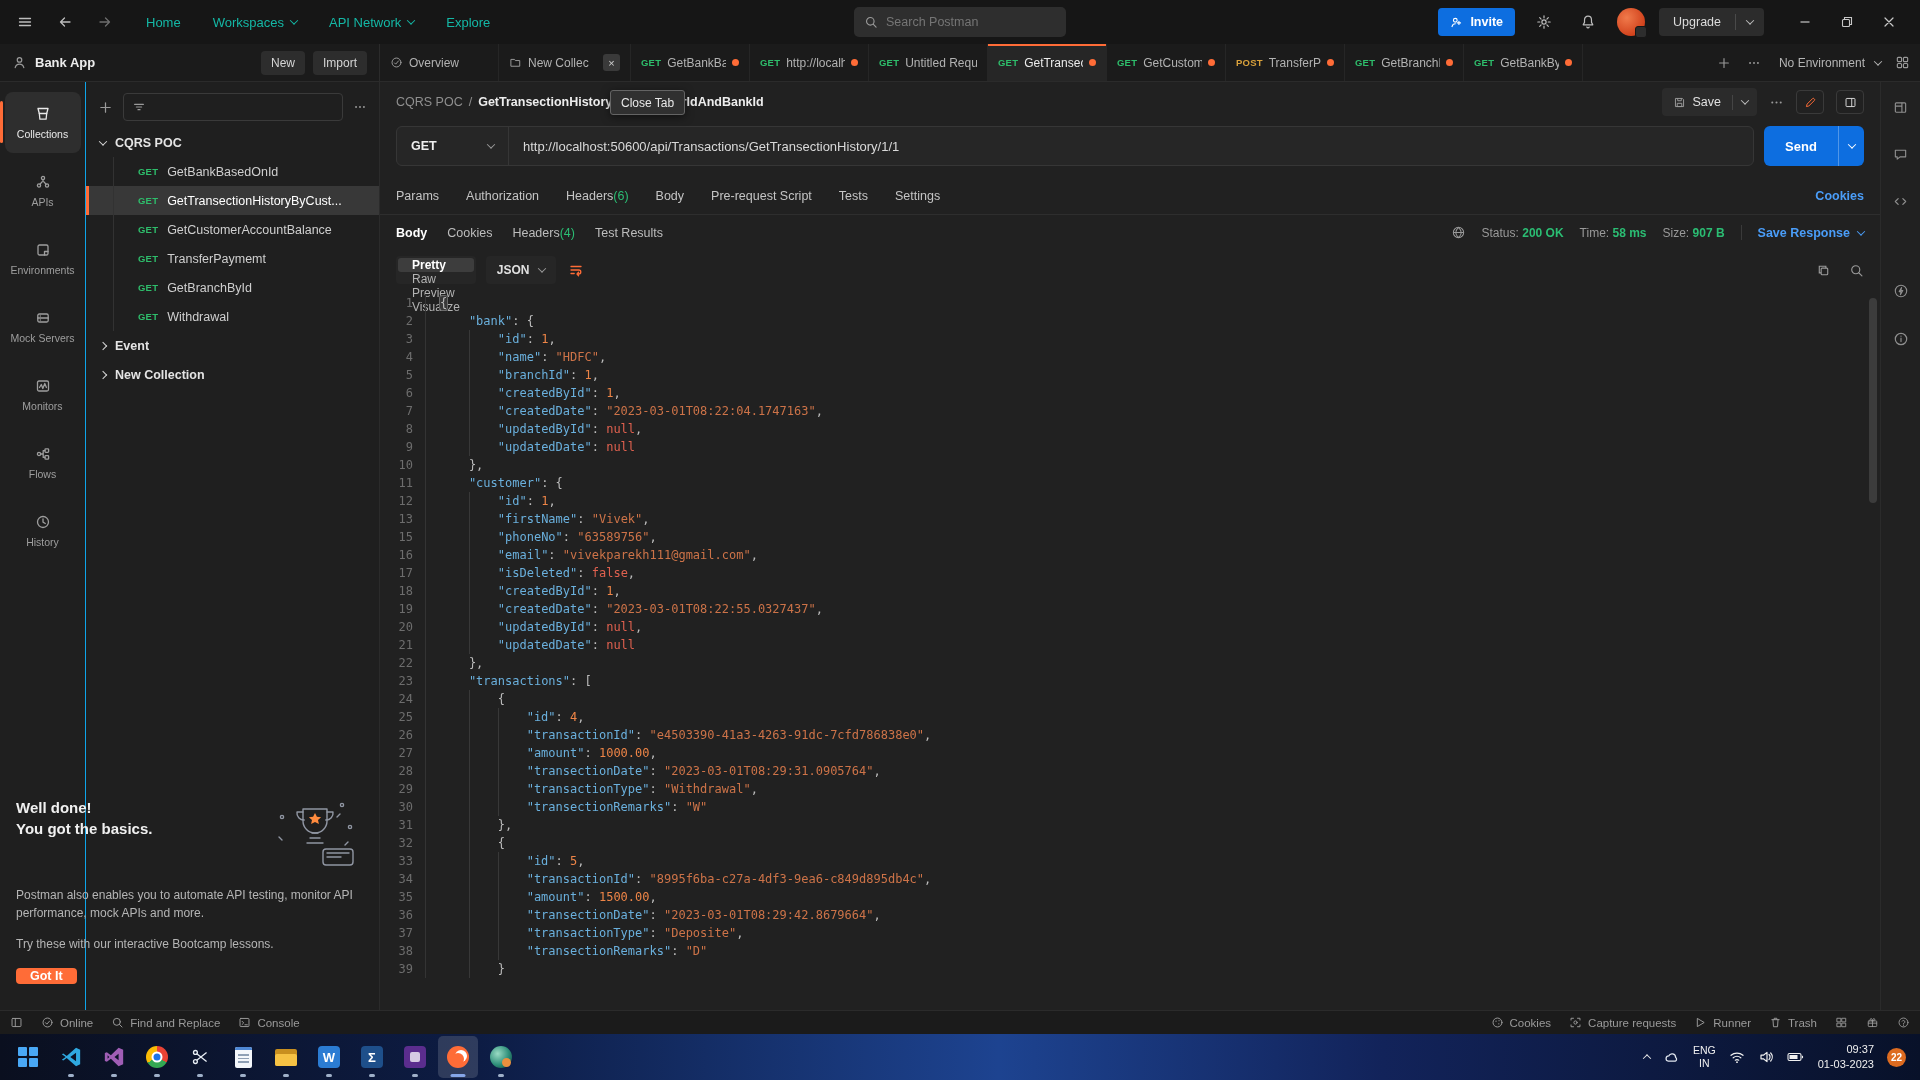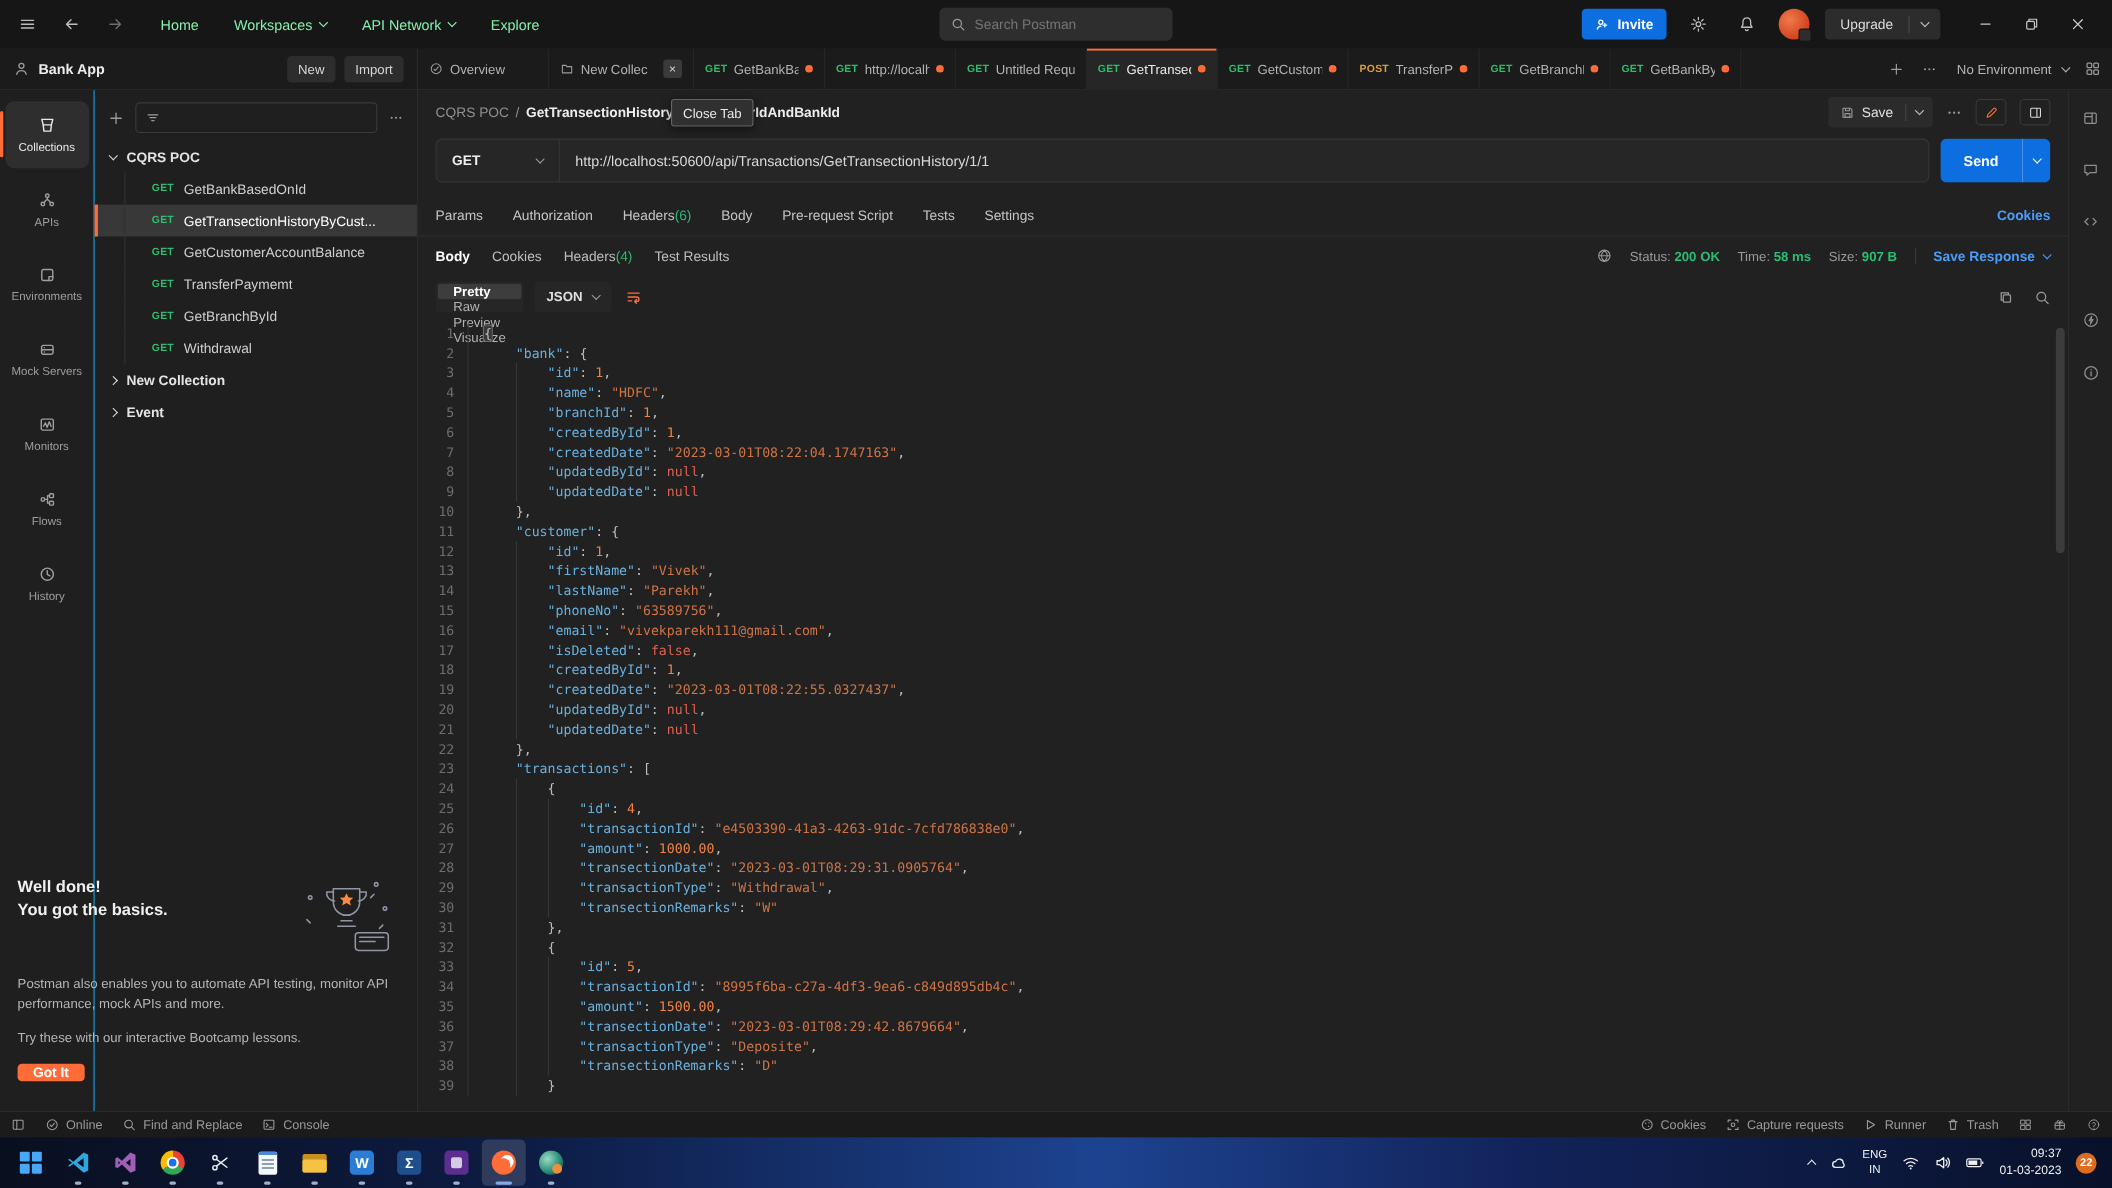--- a/index.html
+++ b/index.html
@@ -8,21 +8,21 @@
   .app { position:relative; width:1920px; height:1080px; overflow:hidden; background:#212121; display:flex; flex-direction:column; color:#d8d8d8; }
   svg { display:block; }
   .ic { display:inline-flex; align-items:center; justify-content:center; color:#9a9a9a; }
 
   
   .topbar { height:44px; flex:none; background:#161616; display:flex; align-items:center; padding:0 10px; position:relative; }
   .tb-left { display:flex; align-items:center; gap:10px; }
   .tb-btn { width:30px; height:30px; display:flex; align-items:center; justify-content:center; color:#bdbdbd; border-radius:4px; }
   .tb-btn.dim { color:#6e6e6e; }
   .nav { display:flex; align-items:center; margin-left:14px; gap:8px; }
-  .nav-item { display:flex; align-items:center; gap:7px; padding:6px 12px; font-size:13px; color:#86efac; border-radius:4px; }
+  .nav-item { display:flex; align-items:center; gap:7px; padding:6px 12px; font-size:13px; color:#14b8a6; border-radius:4px; }
   .chev { width:6px; height:6px; border-right:1.4px solid currentColor; border-bottom:1.4px solid currentColor; display:inline-block; }
   .chev.down { transform:rotate(45deg) translate(-1px,-1px); }
   .chev.right { transform:rotate(-45deg); }
   .chev.up { transform:rotate(-135deg) translate(-1px,-1px); }
   .search-box { position:absolute; left:50%; top:7px; transform:translateX(-50%); width:212px; height:30px; background:#2e2e2e; border-radius:5px; display:flex; align-items:center; gap:8px; padding:0 10px; }
   .search-box input { background:transparent; border:0; outline:0; color:#a5a5a5; font-size:12.5px; width:150px; font-family:inherit; }
   .tb-right { margin-left:auto; display:flex; align-items:center; gap:14px; }
   .invite-btn { height:28px; background:var(--blue,#0d6ee0); border-radius:4px; color:#fff; display:flex; align-items:center; gap:7px; padding:0 12px; font-size:12.5px; font-weight:600; }
   .avatar { width:28px; height:28px; border-radius:50%; background:radial-gradient(circle at 35% 35%, #f07a4b, #d2431d 70%); position:relative; }
   .avatar::after { content:""; position:absolute; right:-2px; bottom:-2px; width:10px; height:10px; border-radius:3px; background:#2d2d2d; border:1.5px solid #161616; }
@@ -490,25 +490,25 @@
             <div class="trow request">
               <span class="tmethod m-GET">GET</span>
               <span class="rlabel">GetBranchById</span>
             </div>
             <div class="trow request">
               <span class="tmethod m-GET">GET</span>
               <span class="rlabel">Withdrawal</span>
             </div>
             <div class="trow folder">
               <i class="chev right"></i>
-              <span class="flabel">New Collection</span>
+              <span class="flabel">Event</span>
             </div>
             <div class="trow folder">
               <i class="chev right"></i>
-              <span class="flabel">Event</span>
+              <span class="flabel">New Collection</span>
             </div>
           </div>
       </div>
 
       <div class="promo">
         <div class="promo-head">
           <div>
             <div class="promo-title">Well done!</div>
             <div class="promo-title">You got the basics.</div>
           </div>
@@ -711,24 +711,20 @@
             </div>
             <div class="cl">
               <span class="ln">12</span>
               <span class="lc"><span class="ind"></span><span class="ind g"></span><span class="tok-key">"id"</span><span class="tok-punc">:</span><span class="tok-punc"> </span><span class="tok-num">1</span><span class="tok-punc">,</span></span>
             </div>
             <div class="cl">
               <span class="ln">13</span>
               <span class="lc"><span class="ind"></span><span class="ind g"></span><span class="tok-key">"firstName"</span><span class="tok-punc">:</span><span class="tok-punc"> </span><span class="tok-str">"Vivek"</span><span class="tok-punc">,</span></span>
             </div>
             <div class="cl">
-              <span class="ln">14</span>
-              <span class="lc"><span class="ind"></span><span class="ind g"></span><span class="tok-key">"lastName"</span><span class="tok-punc">:</span><span class="tok-punc"> </span><span class="tok-str">"Parekh"</span><span class="tok-punc">,</span></span>
-            </div>
-            <div class="cl">
               <span class="ln">15</span>
               <span class="lc"><span class="ind"></span><span class="ind g"></span><span class="tok-key">"phoneNo"</span><span class="tok-punc">:</span><span class="tok-punc"> </span><span class="tok-str">"63589756"</span><span class="tok-punc">,</span></span>
             </div>
             <div class="cl">
               <span class="ln">16</span>
               <span class="lc"><span class="ind"></span><span class="ind g"></span><span class="tok-key">"email"</span><span class="tok-punc">:</span><span class="tok-punc"> </span><span class="tok-str">"vivekparekh111@gmail.com"</span><span class="tok-punc">,</span></span>
             </div>
             <div class="cl">
               <span class="ln">17</span>
               <span class="lc"><span class="ind"></span><span class="ind g"></span><span class="tok-key">"isDeleted"</span><span class="tok-punc">:</span><span class="tok-punc"> </span><span class="tok-atom">false</span><span class="tok-punc">,</span></span>

